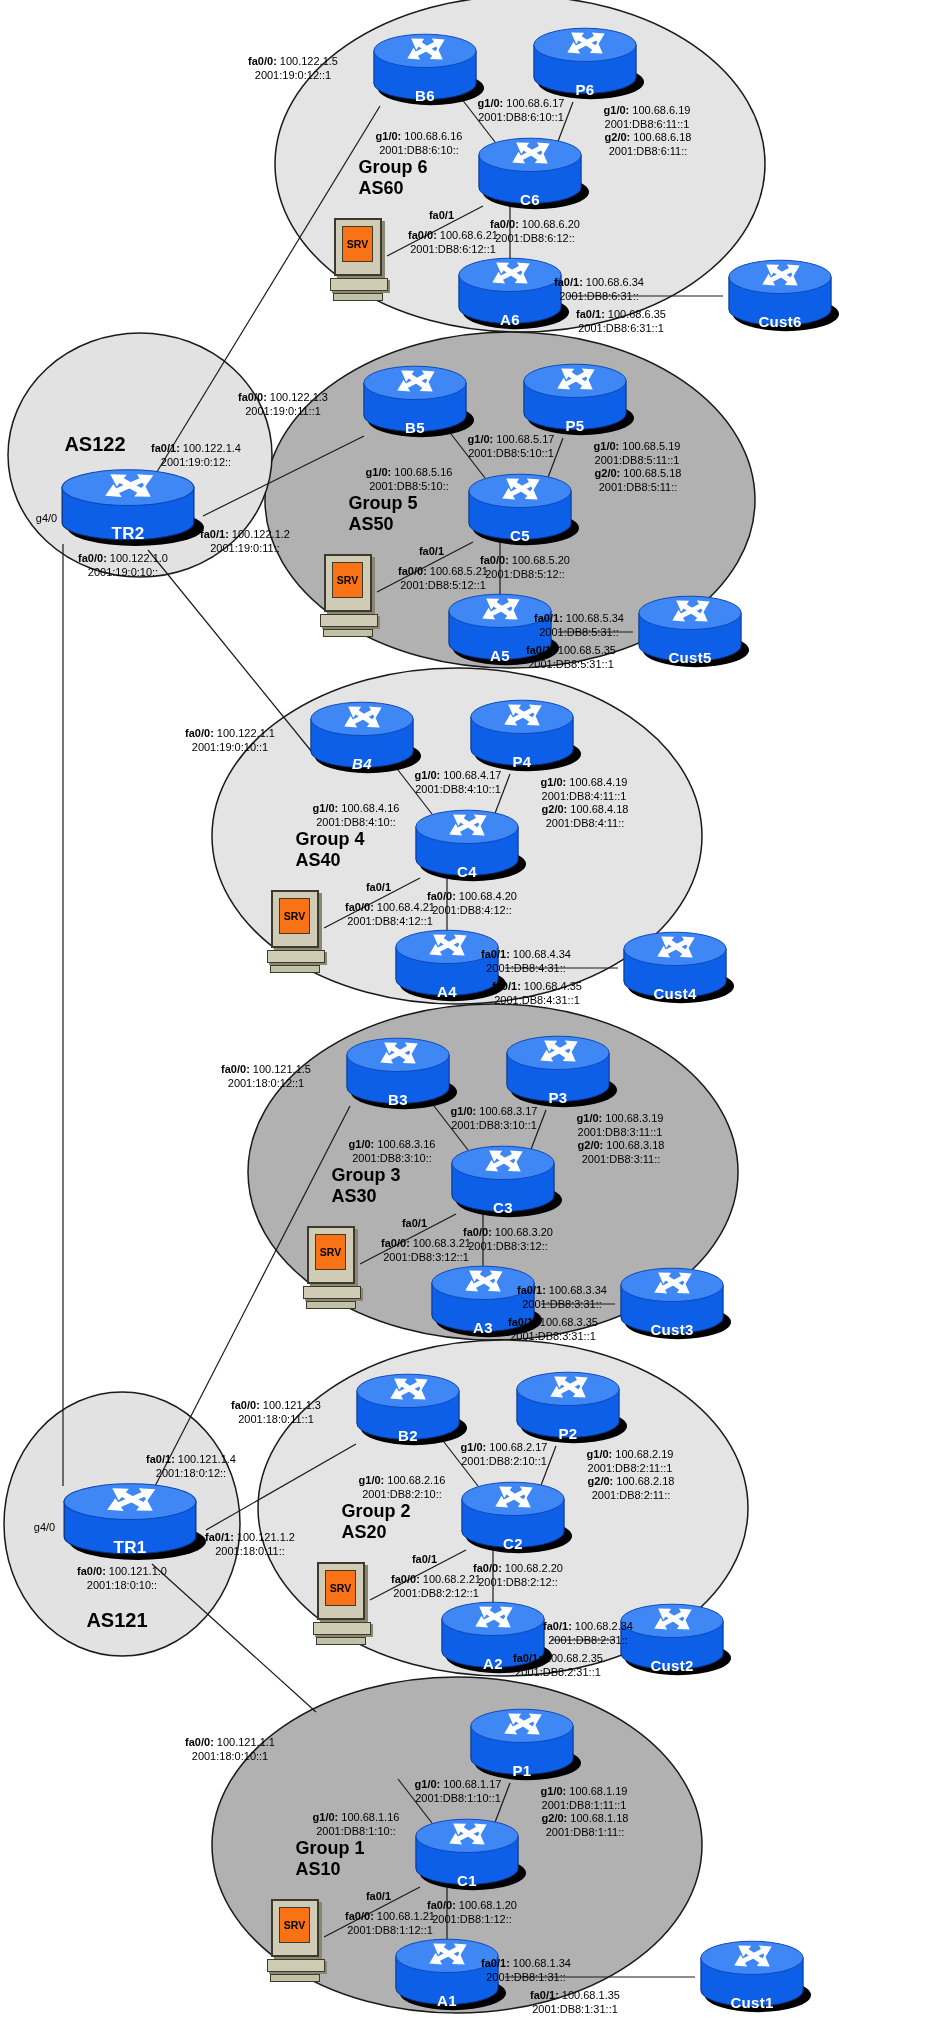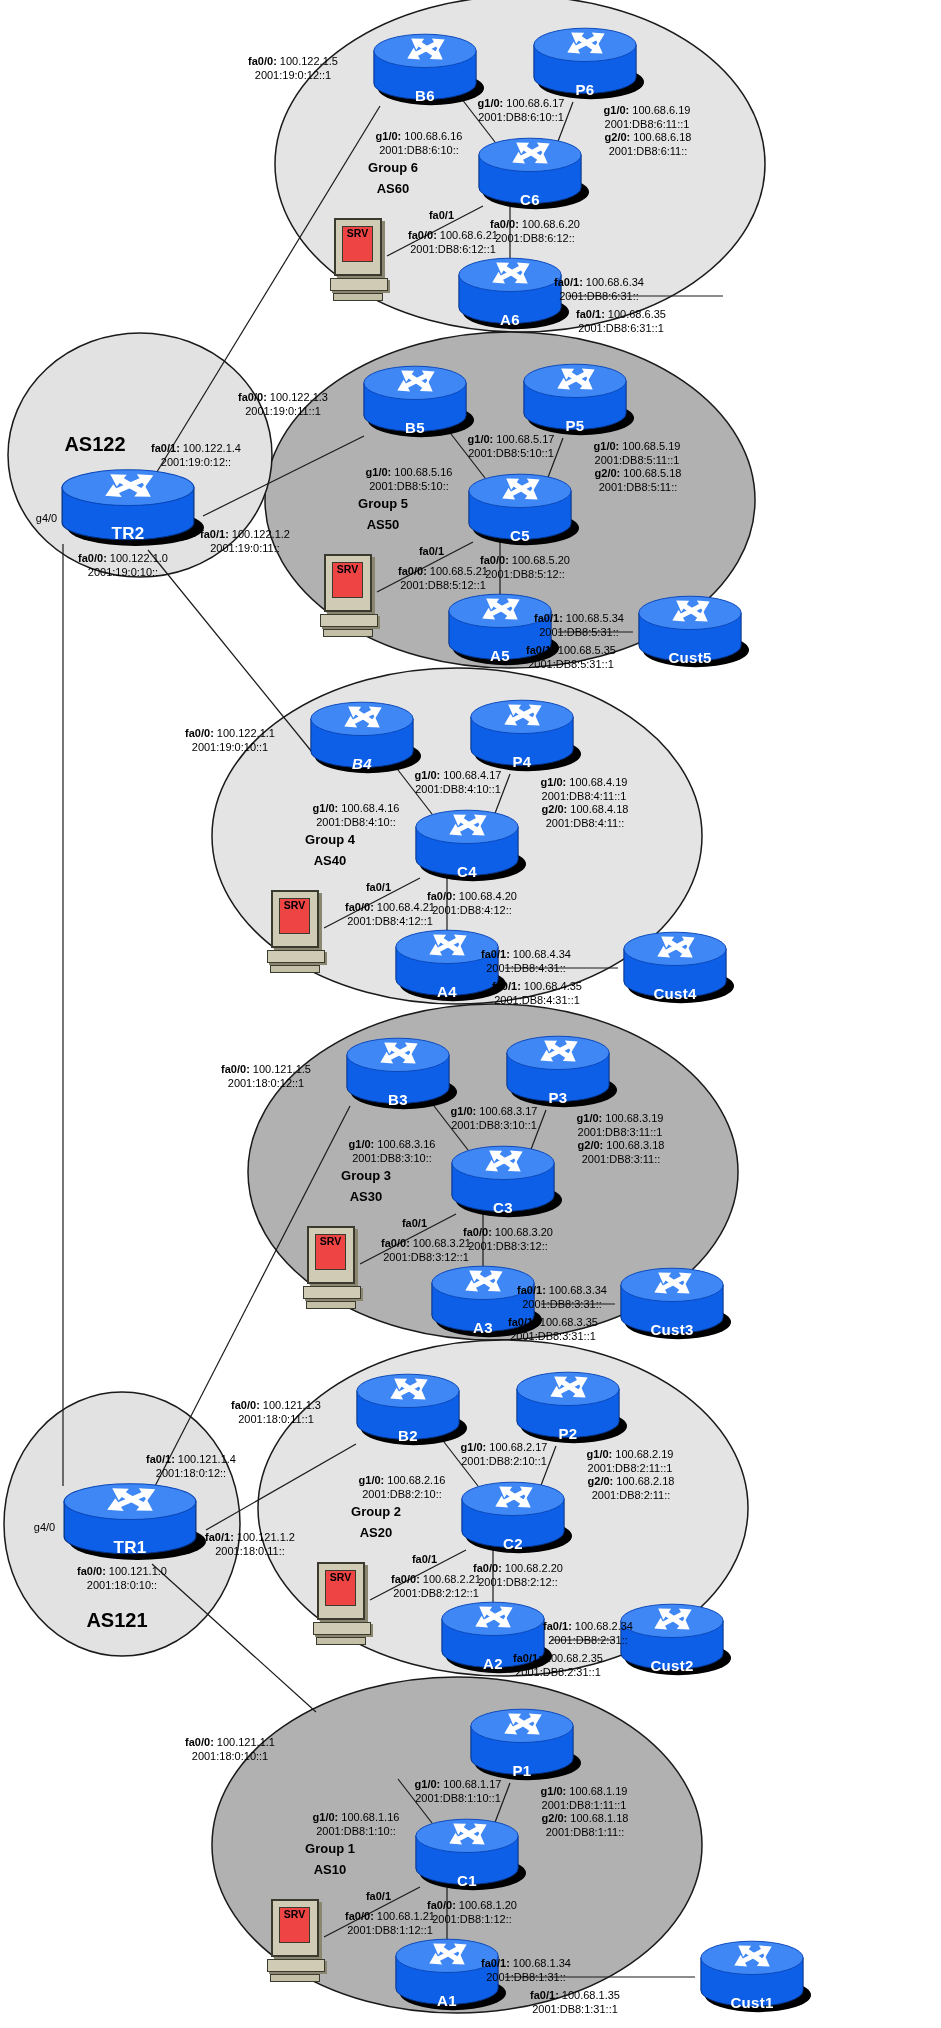--- a/index.html
+++ b/index.html
@@ -8,29 +8,29 @@
   #wires{position:absolute;left:0;top:0;z-index:1;}
   .router{position:absolute;z-index:3;}
   .router svg{display:block;width:100%;height:100%;}
   .rname{position:absolute;left:0;right:0;bottom:4px;text-align:center;color:#fff;
          font-weight:bold;font-size:15px;letter-spacing:.3px;}
   .tr .rname{font-size:17px;bottom:5px;}
   .iflabel{position:absolute;z-index:4;transform:translate(-50%,-50%);text-align:center;
            white-space:nowrap;font-size:11px;line-height:13.5px;}
   .iflabel .prt{font-weight:bold;}
   .iflabel .ip{margin-left:3px;}
-  .gtitle{position:absolute;z-index:4;transform:translate(-50%,-50%);text-align:center;
-          font-size:13px;font-weight:bold;line-height:21px;}
+  .gtitle{position:absolute;z-index:4;transform:translate(-50%,-50%);text-align:left;
+          font-size:18px;font-weight:bold;line-height:21px;}
   .aslabel{position:absolute;z-index:4;transform:translate(-50%,-50%);
            font-size:20px;font-weight:bold;}
   .srv{position:absolute;z-index:3;width:60px;height:84px;transform:translate(-50%,-50%);}
   .srv .mon{position:absolute;left:4px;top:0;width:44px;height:54px;background:#cfcbb4;
             border:2px solid #3a3a2e;box-shadow:3px 3px 0 #8a8670;}
-  .srv .scr{position:absolute;left:12px;top:8px;width:29px;height:34px;background:#ef4444;
-            border:1.5px solid #3a3a2e;display:flex;align-items:flex-start;justify-content:center;
+  .srv .scr{position:absolute;left:12px;top:8px;width:29px;height:34px;background:#f97316;
+            border:1.5px solid #3a3a2e;display:flex;align-items:center;justify-content:center;
             font-size:10.5px;font-weight:bold;}
   .srv .base{position:absolute;left:0;top:60px;width:56px;height:11px;background:#cfcbb4;
              border:1.5px solid #3a3a2e;box-shadow:2px 2px 0 #8a8670;}
   .srv .kbd{position:absolute;left:3px;top:75px;width:48px;height:6px;background:#c4c0a8;
             border:1px solid #3a3a2e;}
 </style>
 </head>
 <body>
 
 <div id="stage">
@@ -114,20 +114,30 @@
     <div class="router" style="left:451px;top:252px;width:118px;height:80px;">
       <svg viewBox="0 0 120 84" preserveAspectRatio="none">
         <ellipse cx="66" cy="63" rx="54" ry="18" fill="#000000"></ellipse>
         <path d="M8 24 L8 58 A52 17 0 0 0 112 58 L112 24 Z" fill="#0d5fe8" stroke="#05307e" stroke-width="1"></path>
         <ellipse cx="60" cy="24" rx="52" ry="17.5" fill="#3f87f5" stroke="#0a47b8" stroke-width="1"></ellipse>
         <polygon fill="#fff" points="80,12 73.6,23.3 71.3,19.4 52.9,29.2 55,33.1 42,32 48.4,20.7 50.7,24.6 69.1,14.8 67,10.9"></polygon>
         <polygon fill="#fff" points="78,33 64.9,32.6 67.3,29.1 53.5,19.5 51.1,23 46,11 59.1,11.4 56.7,14.9 70.5,24.5 72.9,21"></polygon>
       </svg>
       <div class="rname">A6</div>
     </div>
+    <div class="router" style="left:721px;top:254px;width:118px;height:80px;">
+      <svg viewBox="0 0 120 84" preserveAspectRatio="none">
+        <ellipse cx="66" cy="63" rx="54" ry="18" fill="#000000"></ellipse>
+        <path d="M8 24 L8 58 A52 17 0 0 0 112 58 L112 24 Z" fill="#0d5fe8" stroke="#05307e" stroke-width="1"></path>
+        <ellipse cx="60" cy="24" rx="52" ry="17.5" fill="#3f87f5" stroke="#0a47b8" stroke-width="1"></ellipse>
+        <polygon fill="#fff" points="80,12 73.6,23.3 71.3,19.4 52.9,29.2 55,33.1 42,32 48.4,20.7 50.7,24.6 69.1,14.8 67,10.9"></polygon>
+        <polygon fill="#fff" points="78,33 64.9,32.6 67.3,29.1 53.5,19.5 51.1,23 46,11 59.1,11.4 56.7,14.9 70.5,24.5 72.9,21"></polygon>
+      </svg>
+      <div class="rname">Cust6</div>
+    </div>
     <div class="srv" style="left:360px;top:260px;">
       <div class="mon"></div>
       <div class="scr">
         <span>SRV</span>
       </div>
       <div class="base"></div>
       <div class="kbd"></div>
     </div>
     <div class="gtitle" style="left:393px;top:178px;">
       <div>Group 6</div>

